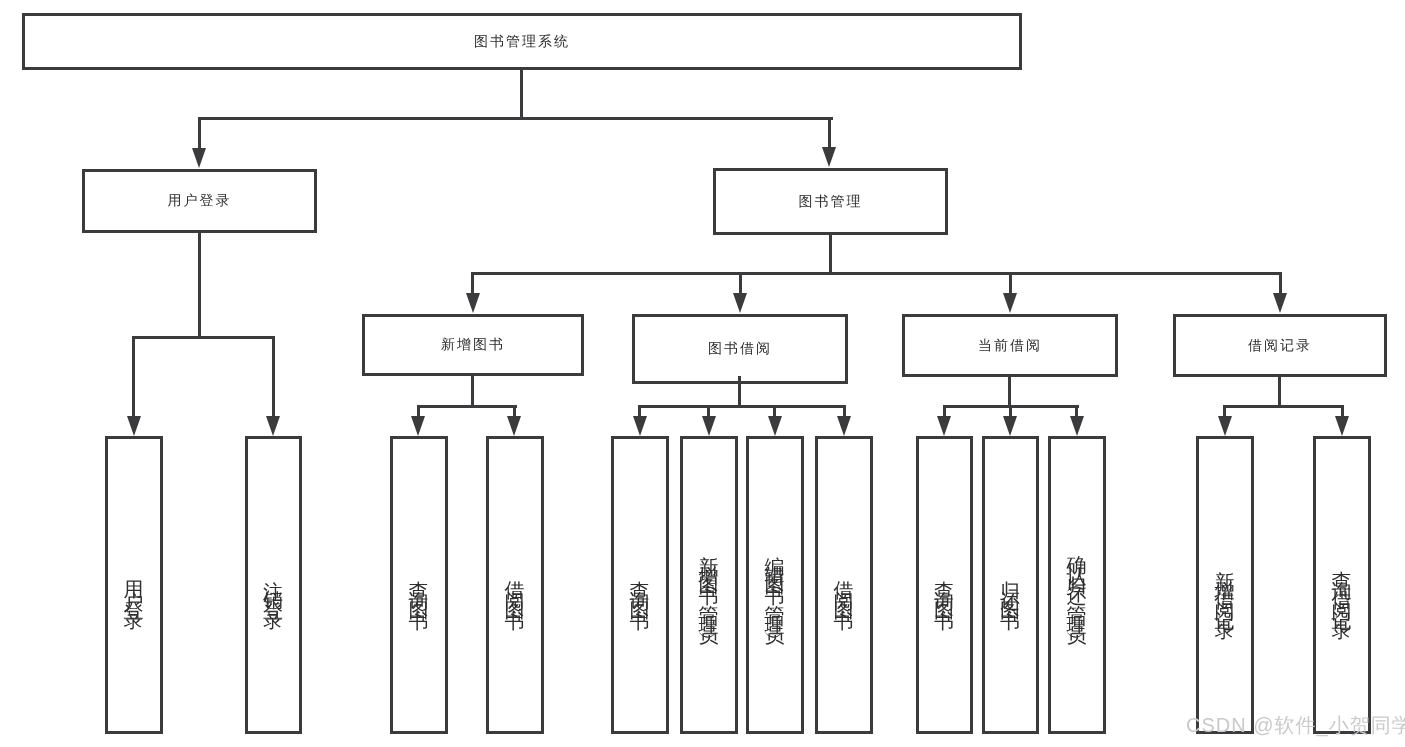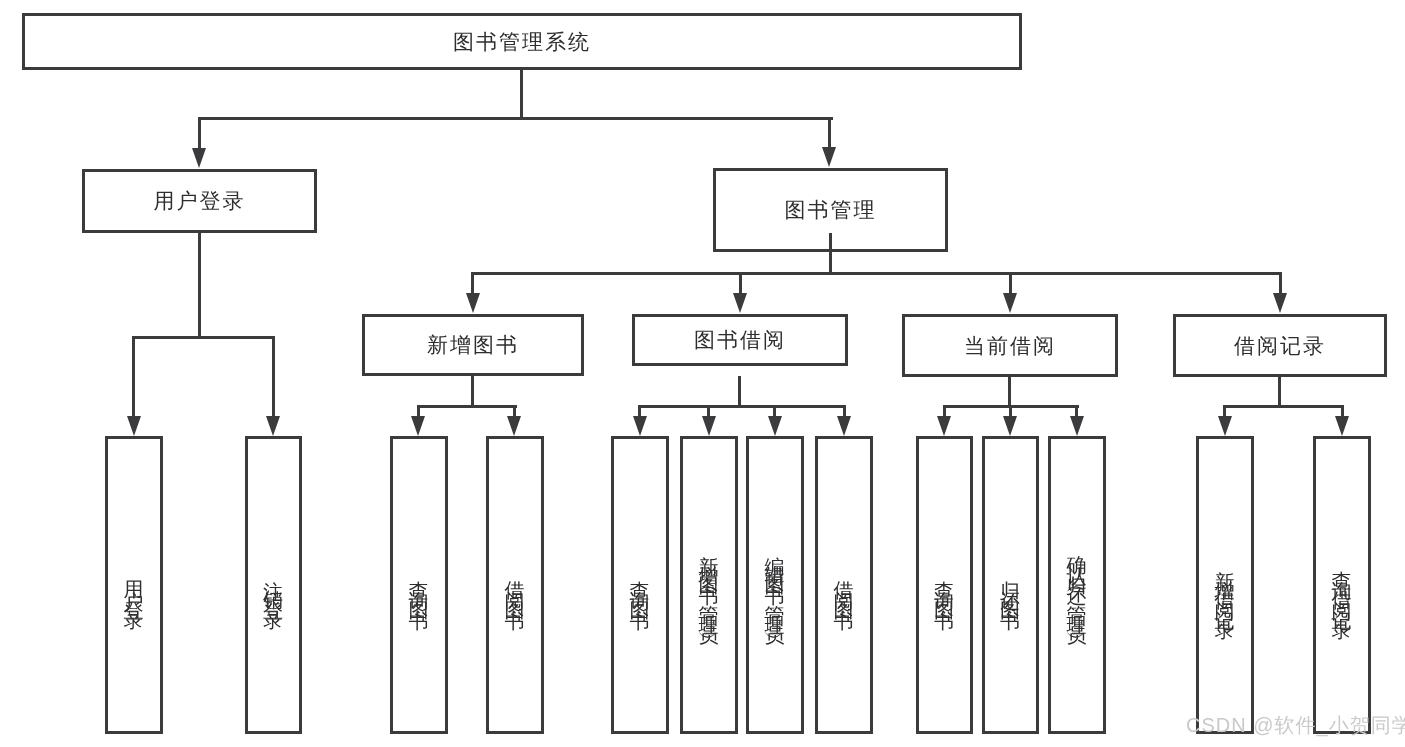--- a/index.html
+++ b/index.html
@@ -15,21 +15,21 @@
     background:var(--bg);
     overflow:hidden;
     font-family:"Liberation Sans","DejaVu Sans",sans-serif;
     color:var(--text);
   }
   
   .box{
     position:absolute;box-sizing:border-box;
     border:3px solid var(--line);background:#fff;
     display:flex;align-items:center;justify-content:center;
-    font-size:21px;letter-spacing:2px;color:var(--text);
+    font-size:14px;letter-spacing:2px;color:var(--text);
     white-space:nowrap;
   }
   
   .vbox{
     position:absolute;box-sizing:border-box;
     border:3px solid var(--line);background:#fff;
     display:flex;align-items:center;justify-content:center;
   }
   .vbox span{
     writing-mode:vertical-rl;
@@ -61,21 +61,21 @@
   <div class="vline" style="left:520px;top:70px;height:49px;"></div>
   <div class="hline" style="left:198px;top:117px;width:635px;"></div>
   <div class="vline" style="left:198px;top:117px;height:31px;"></div>
   <div class="vline" style="left:828px;top:117px;height:30px;"></div>
   <div class="arrow" style="left:192px;top:148px;"></div>
   <div class="arrow" style="left:822px;top:147px;"></div>
 
   <div class="box" style="left:82px;top:169px;width:235px;height:64px;">
     <span>用户登录</span>
   </div>
-  <div class="box" style="left:713px;top:168px;width:235px;height:84px;">
+  <div class="box" style="left:713px;top:168px;width:235px;height:67px;">
     <span>图书管理</span>
   </div>
 
   <div class="vline" style="left:198px;top:233px;height:105px;"></div>
   <div class="hline" style="left:132px;top:336px;width:143px;"></div>
   <div class="vline" style="left:132px;top:336px;height:80px;"></div>
   <div class="vline" style="left:272px;top:336px;height:80px;"></div>
   <div class="arrow" style="left:127px;top:416px;"></div>
   <div class="arrow" style="left:266px;top:416px;"></div>
 
@@ -86,21 +86,21 @@
   <div class="vline" style="left:1009px;top:272px;height:21px;"></div>
   <div class="vline" style="left:1279px;top:272px;height:21px;"></div>
   <div class="arrow" style="left:466px;top:293px;"></div>
   <div class="arrow" style="left:733px;top:293px;"></div>
   <div class="arrow" style="left:1003px;top:293px;"></div>
   <div class="arrow" style="left:1273px;top:293px;"></div>
 
   <div class="box" style="left:362px;top:314px;width:222px;height:62px;">
     <span>新增图书</span>
   </div>
-  <div class="box" style="left:632px;top:314px;width:216px;height:52px;text-align:center;">
+  <div class="box" style="left:632px;top:314px;width:216px;height:70px;text-align:center;">
     <span>图书借阅</span>
   </div>
   <div class="box" style="left:902px;top:314px;width:216px;height:63px;">
     <span>当前借阅</span>
   </div>
   <div class="box" style="left:1173px;top:314px;width:214px;height:63px;">
     <span>借阅记录</span>
   </div>
 
   <div class="vline" style="left:471px;top:376px;height:31px;"></div>

